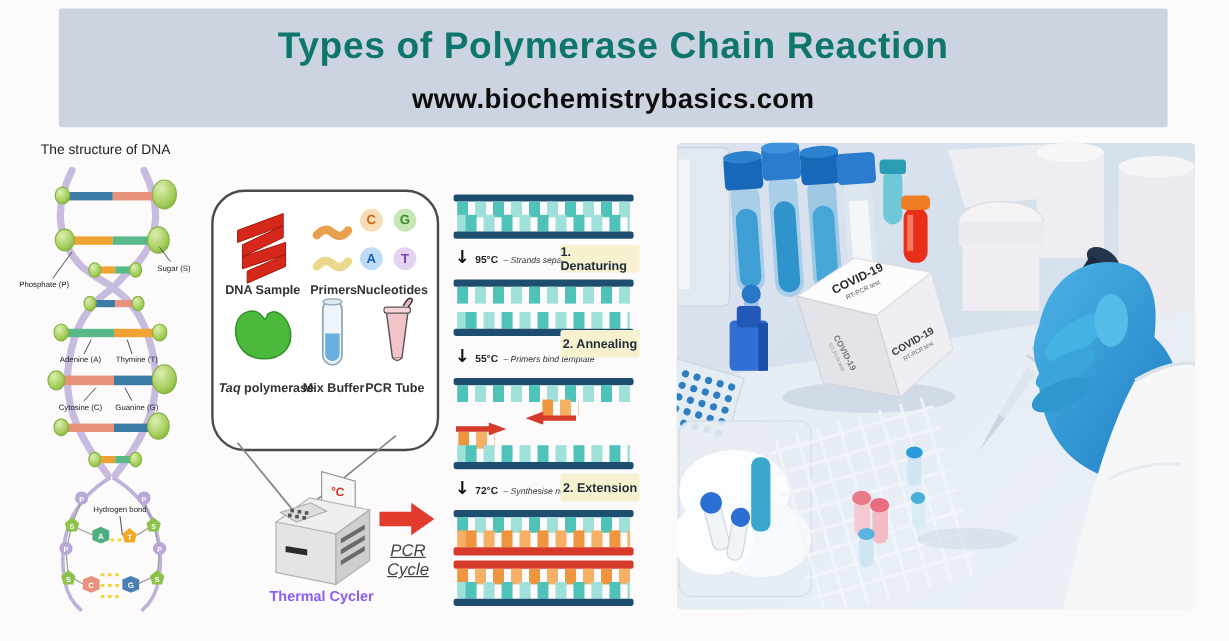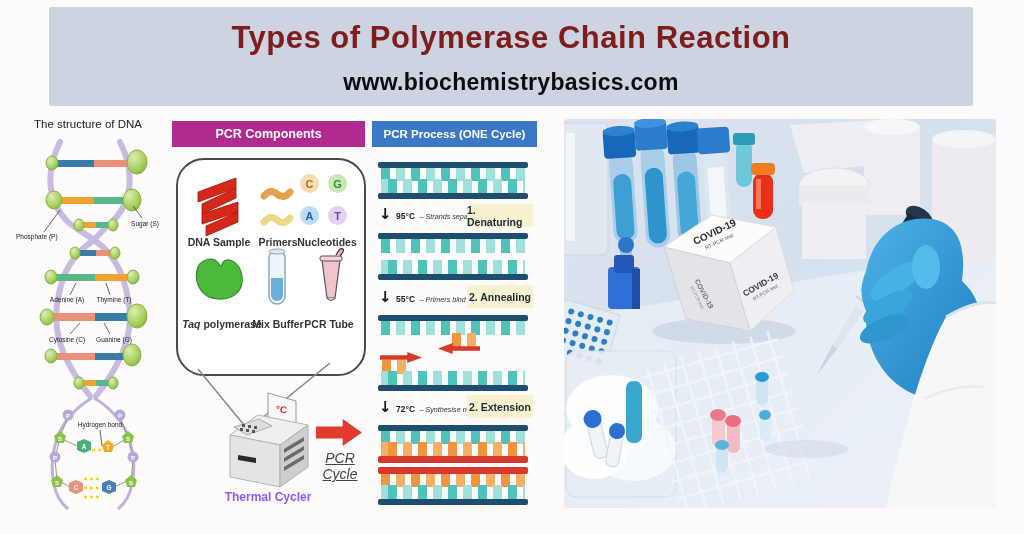--- a/index.html
+++ b/index.html
@@ -1,21 +1,21 @@
 <!DOCTYPE html>
 <html><head>
 <meta charset="utf-8">
 <style>
   html,body{margin:0;padding:0;background:#fbf9f9;}
   #canvas{position:relative;width:1024px;height:534px;background:#fcfafa;overflow:hidden;
           font-family:"Liberation Sans",sans-serif;}
   .abs{position:absolute;}
   
   .header{left:49px;top:7px;width:924px;height:99px;background:#ccd4e1;border-radius:2px;text-align:center;}
-  .title{margin-top:13px;font-size:31px;font-weight:bold;color:#7f1d1d;letter-spacing:.5px;}
+  .title{margin-top:13px;font-size:31px;font-weight:bold;color:#0f766e;letter-spacing:.5px;}
   .website{margin-top:13px;font-size:23px;font-weight:bold;color:#0c0c0c;letter-spacing:.3px;}
   
   .banner{color:#fff;font-weight:bold;text-align:center;display:flex;align-items:center;justify-content:center;}
   .banner.magenta{left:172px;top:121px;width:193px;height:26px;background:#b12a90;font-size:12.5px;}
   .banner.blue{left:372px;top:121px;width:165px;height:26px;background:#3b78c6;font-size:11.5px;}
   
   .comp-box{left:176px;top:158px;width:186px;height:214px;border:2.5px solid #4a4a4a;border-radius:28px;background:#fff;}
   .comp-label{position:absolute;font-size:10.5px;font-weight:600;color:#333;text-align:center;}
   .nuc{position:absolute;width:19px;height:19px;border-radius:50%;font-size:11px;font-weight:bold;
        display:flex;align-items:center;justify-content:center;}
@@ -173,23 +173,20 @@
       <polygon points="100,328 106,333 104,340 96,340 94,333" fill="#f5a623"></polygon>
       <polygon points="68,368 75,371 75,379 68,382 61,379 61,371" fill="#e8927c"></polygon>
       <polygon points="101,368 108,371 108,379 101,382 94,379 94,371" fill="#4a7fb5"></polygon>
       <text x="76" y="337" fill="#fff">A</text>
       <text x="100" y="338" fill="#fff">T</text>
       <text x="68" y="378" fill="#fff">C</text>
       <text x="101" y="378" fill="#fff">G</text>
     </g>
   </svg>
 
-  <div class="abs banner magenta">
-    <span>PCR Components</span>
-  </div>
 
   <div class="abs comp-box">
 
     <svg class="abs" style="left:14px;top:14px" width="52" height="66" viewBox="0 0 52 66">
       <g fill="#d6281a" stroke="#9e1308" stroke-width=".8">
         <polygon points="6,18 44,4 44,14 6,28"></polygon>
         <polygon points="44,14 10,30 10,40 44,24"></polygon>
         <polygon points="10,40 46,28 46,38 10,50"></polygon>
         <polygon points="46,38 14,52 14,62 46,48"></polygon>
       </g>
@@ -260,23 +257,20 @@
     <g fill="#6a6a6a">
       <polygon points="104,94 124,82 124,86 104,98"></polygon>
       <polygon points="104,103 124,91 124,95 104,107"></polygon>
       <polygon points="104,112 124,100 124,104 104,116"></polygon>
     </g>
   </svg>
   <div class="abs tc-label">Thermal Cycler</div>
   <div class="abs cycle-arrow"></div>
   <div class="abs pcr-cycle">PCR Cycle</div>
 
-  <div class="abs banner blue">
-    <span>PCR Process  (ONE Cycle)</span>
-  </div>
 
   <div>
     <div class="bar-navy" style="left:378px;top:162px;width:150px"></div>
     <div class="teeth t-teal" style="left:381px;top:168px;width:144px;height:13px"></div>
     <div class="teeth t-teal off" style="left:381px;top:179px;width:144px;height:14px"></div>
     <div class="bar-navy" style="left:378px;top:193px;width:150px"></div>
   </div>
 
   <div class="abs steprow" style="left:379px;top:205px">
     <span class="darr">↓</span>
@@ -290,21 +284,21 @@
     <div class="teeth t-teal" style="left:381px;top:239px;width:144px;height:14px"></div>
     <div class="teeth t-teal off" style="left:381px;top:260px;width:144px;height:14px"></div>
     <div class="bar-navy" style="left:378px;top:274px;width:150px"></div>
   </div>
 
   <div class="abs steprow" style="left:379px;top:288px">
     <span class="darr">↓</span>
     <span class="temp">55°C</span>
     <span class="act">– Primers bind template</span>
   </div>
-  <div class="abs stepname" style="left:467px;top:285px">2. Annealing</div>
+  <div class="abs stepname" style="left:467px;top:275px">2. Annealing</div>
 
   <div>
     <div class="bar-navy" style="left:378px;top:315px;width:150px"></div>
     <div class="teeth t-teal" style="left:381px;top:321px;width:144px;height:14px"></div>
     <div class="teeth t-orange" style="left:452px;top:333px;width:30px;height:14px"></div>
     <div class="redarrow arr-l" style="left:438px;top:343px;width:42px;height:11px"></div>
     <div class="redarrow arr-r" style="left:380px;top:352px;width:42px;height:11px"></div>
     <div class="teeth t-orange" style="left:382px;top:360px;width:30px;height:14px"></div>
     <div class="teeth t-teal off" style="left:381px;top:371px;width:144px;height:14px"></div>
     <div class="bar-navy" style="left:378px;top:385px;width:150px"></div>

